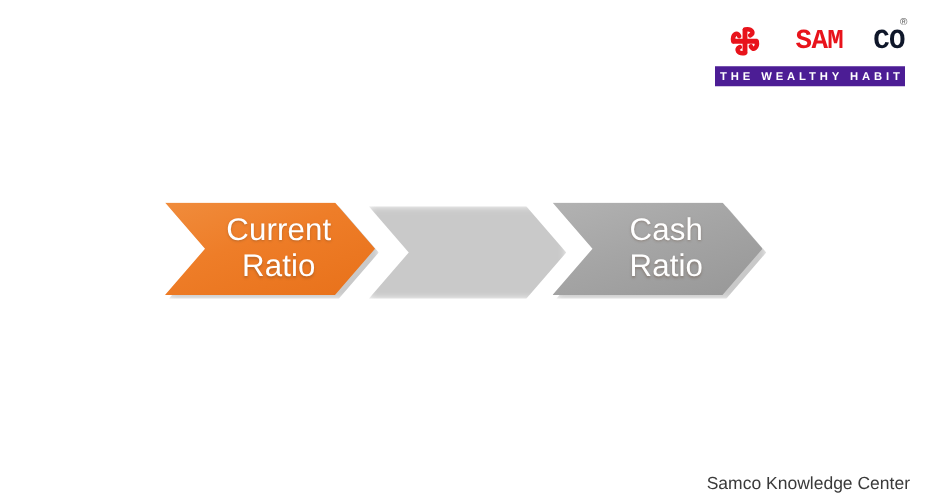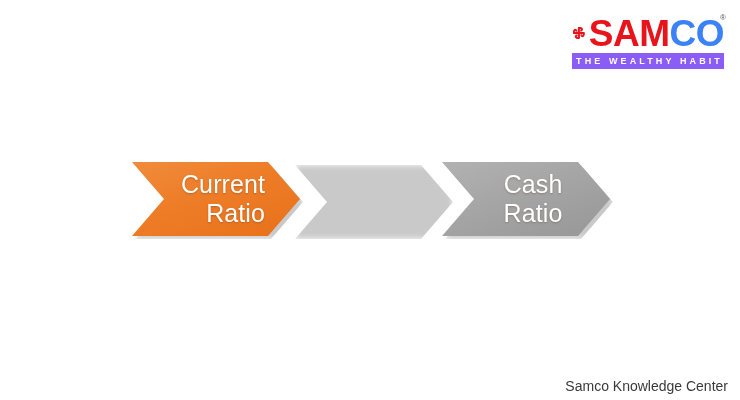--- a/index.html
+++ b/index.html
@@ -30,39 +30,40 @@
     height: 34px;
     position: relative;
   }
   .logo-symbol {
     width: 26px;
     height: 26px;
     margin-right: 3px;
     display: block;
   }
   .logo-sam, .logo-co {
-    font-family: Liberation Sans, sans-serif;
-    font-size: 37px;
+    font-family: Liberation Mono, monospace;
+    font-size: 22px;
     font-weight: bold;
     letter-spacing: -0.5px;
     line-height: 1;
+    margin-left: 24px;
   }
   .logo-sam { color: #e8131b; }
-  .logo-co  { color: #3b82f6; }
+  .logo-co  { color: #0f172a; }
   .logo-reg {
     font-size: 8px;
     color: #555;
     position: absolute;
     top: -2px;
     right: -2px;
     line-height: 1;
   }
   .logo-tagline {
     margin-top: 3px;
-    background: #8b5cf6;
+    background: #4c1d95;
     color: #ffffff;
     font-size: 9px;
     font-weight: bold;
     letter-spacing: 3.1px;
     text-align: center;
     padding: 2px 0 2px 3px;
     height: 12px;
     line-height: 12px;
     box-sizing: content-box;
   }
@@ -99,21 +100,21 @@
   .chev-2 { left: 160px; width: 158px; background: linear-gradient(160deg, #cb968a 0%, #c4806f 45%, #bc6b5a 100%); z-index: 2; }
   .chev-3 { left: 310px; width: 168px; background: linear-gradient(160deg, #b2b2b2 0%, #a5a5a5 45%, #979797 100%); z-index: 1; }
   .shad-1 { left: 3px;   width: 168px; }
   .shad-2 { left: 163px; width: 158px; }
   .shad-3 { left: 313px; width: 168px; }
 
   .chev-label {
     color: #ffffff;
     font-size: 25px;
     line-height: 1.18;
-    text-align: right;
+    text-align: center;
     font-weight: normal;
     letter-spacing: 0.1px;
     text-shadow: 0 1px 2px rgba(90,60,40,0.35);
     white-space: pre-line;
     padding-left: 14px;
     user-select: none;
   }
 
   
   #footer-credit {

